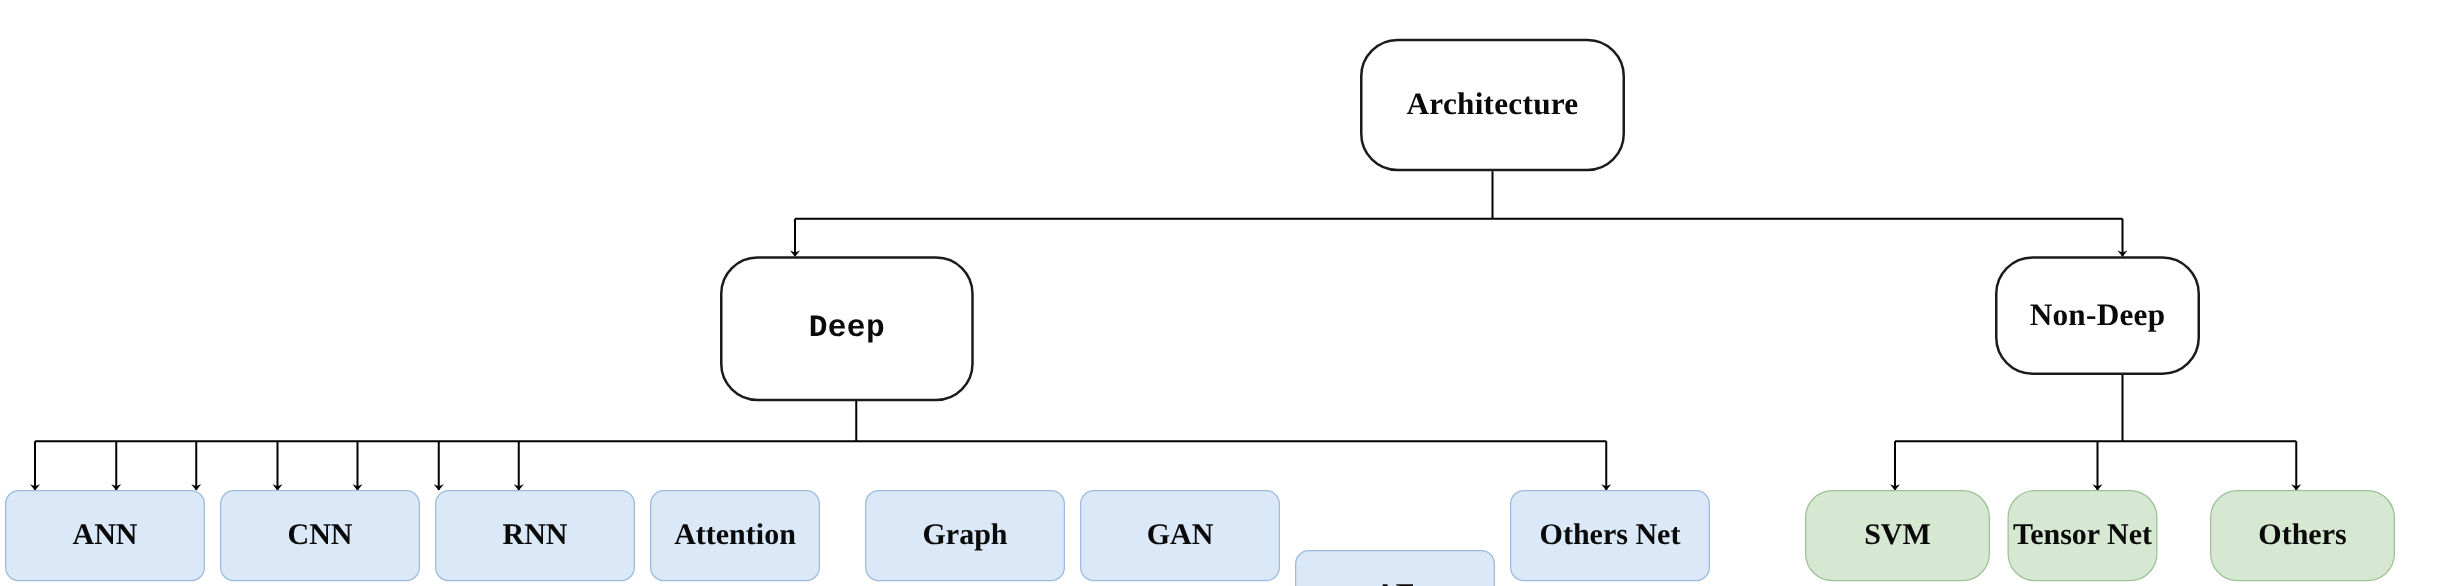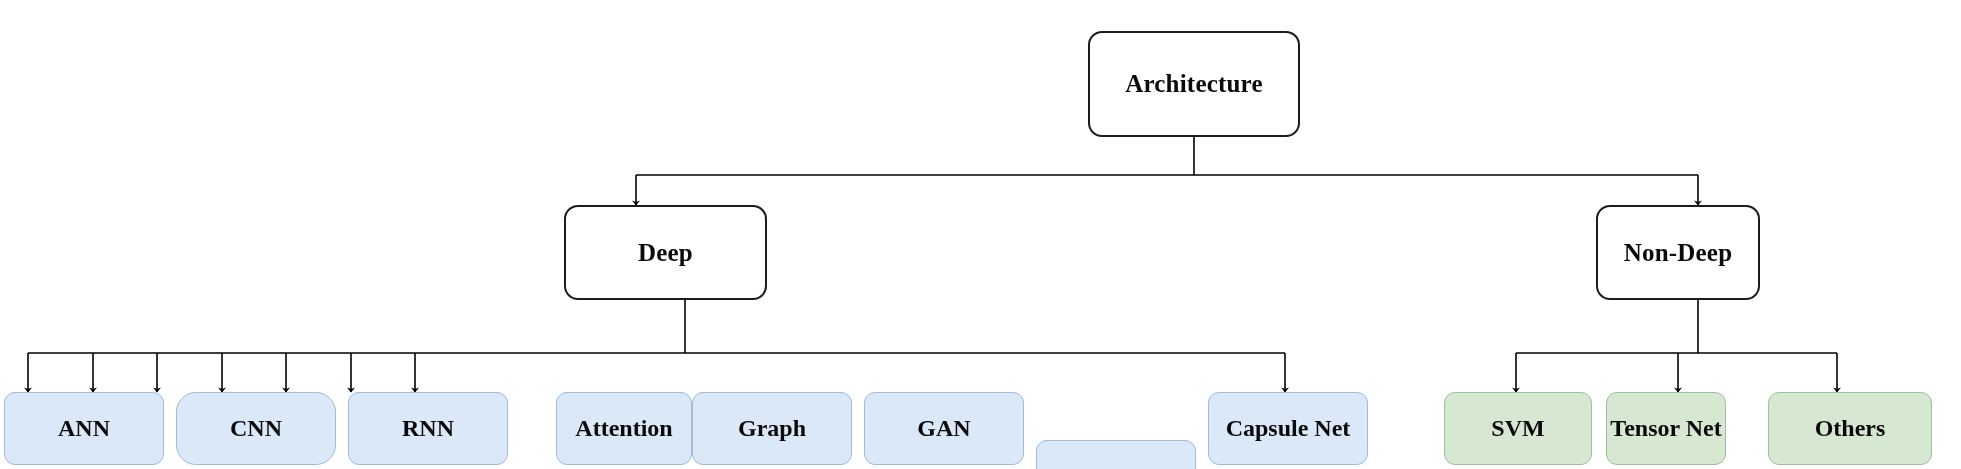--- a/index.html
+++ b/index.html
@@ -35,36 +35,36 @@
     text-align: center;
     font-weight: bold;
     color: #0a0a0a;
     line-height: 1.1;
     white-space: nowrap;
   }
   
   .node.plain {
     background: #ffffff;
     border: 2px solid #1b1b1b;
-    border-radius: 14px;
+    border-radius: 30px;
     font-size: 25px;
     letter-spacing: 0.2px;
   }
   
   .node.leaf-blue {
     background: #dae8f7;
     border: 1.5px solid #9cbbdd;
     border-radius: 11px;
     font-size: 24px;
   }
   
   .node.leaf-green {
     background: #d6e8d1;
     border: 1.5px solid #9dc196;
-    border-radius: 11px;
+    border-radius: 22px;
     font-size: 24px;
   }
 </style>
 </head>
 <body>
 
 <div id="diagram-root">
 
   <svg id="edge-layer" viewBox="0 0 1961 469" width="1961" height="469" xmlns="http://www.w3.org/2000/svg">
     <defs>
@@ -92,54 +92,54 @@
         <line x1="1516" y1="353" x2="1516" y2="392" marker-end="url(#arrowhead)"></line>
         <line x1="1678" y1="353" x2="1678" y2="392" marker-end="url(#arrowhead)"></line>
         <line x1="1837" y1="353" x2="1837" y2="392" marker-end="url(#arrowhead)"></line>
       </g>
   </svg>
 
   <div id="nodes-layer">
       <div class="node plain" style="left: 1088px; top: 31px; width: 212px; height: 106px;">
         <span>Architecture</span>
       </div>
-      <div class="node plain" style="left: 564px; top: 205px; width: 203px; height: 95px;">
+      <div class="node plain" style="left: 576px; top: 205px; width: 203px; height: 116px; font-family: Liberation Mono, monospace;">
         <span>Deep</span>
       </div>
       <div class="node plain" style="left: 1596px; top: 205px; width: 164px; height: 95px;">
         <span>Non-Deep</span>
       </div>
       <div class="node leaf-blue" style="left: 4px; top: 392px; width: 160px; height: 73px;">
         <span>ANN</span>
       </div>
-      <div class="node leaf-blue" style="left: 176px; top: 392px; width: 160px; height: 73px; border-radius: 20px;">
+      <div class="node leaf-blue" style="left: 176px; top: 392px; width: 160px; height: 73px;">
         <span>CNN</span>
       </div>
       <div class="node leaf-blue" style="left: 348px; top: 392px; width: 160px; height: 73px;">
         <span>RNN</span>
       </div>
-      <div class="node leaf-blue" style="left: 520px; top: 392px; width: 136px; height: 73px; margin-left: 36px;">
+      <div class="node leaf-blue" style="left: 520px; top: 392px; width: 136px; height: 73px;">
         <span>Attention</span>
       </div>
       <div class="node leaf-blue" style="left: 692px; top: 392px; width: 160px; height: 73px;">
         <span>Graph</span>
       </div>
       <div class="node leaf-blue" style="left: 864px; top: 392px; width: 160px; height: 73px;">
         <span>GAN</span>
       </div>
       <div class="node leaf-blue" style="left: 1036px; top: 392px; width: 160px; height: 73px; margin-top: 48px;">
         <span>AE</span>
       </div>
       <div class="node leaf-blue" style="left: 1208px; top: 392px; width: 160px; height: 73px;">
-        <span>Capsule Net</span>
+        <span>Others Net</span>
       </div>
       <div class="node leaf-green" style="left: 1444px; top: 392px; width: 148px; height: 73px;">
         <span>SVM</span>
       </div>
       <div class="node leaf-green" style="left: 1606px; top: 392px; width: 120px; height: 73px;">
         <span>Tensor Net</span>
       </div>
-      <div class="node leaf-green" style="left: 1768px; top: 392px; width: 164px; height: 73px;">
+      <div class="node leaf-green" style="left: 1768px; top: 392px; width: 148px; height: 73px;">
         <span>Others</span>
       </div>
     </div>
 
 </div>
 
 </body></html>

